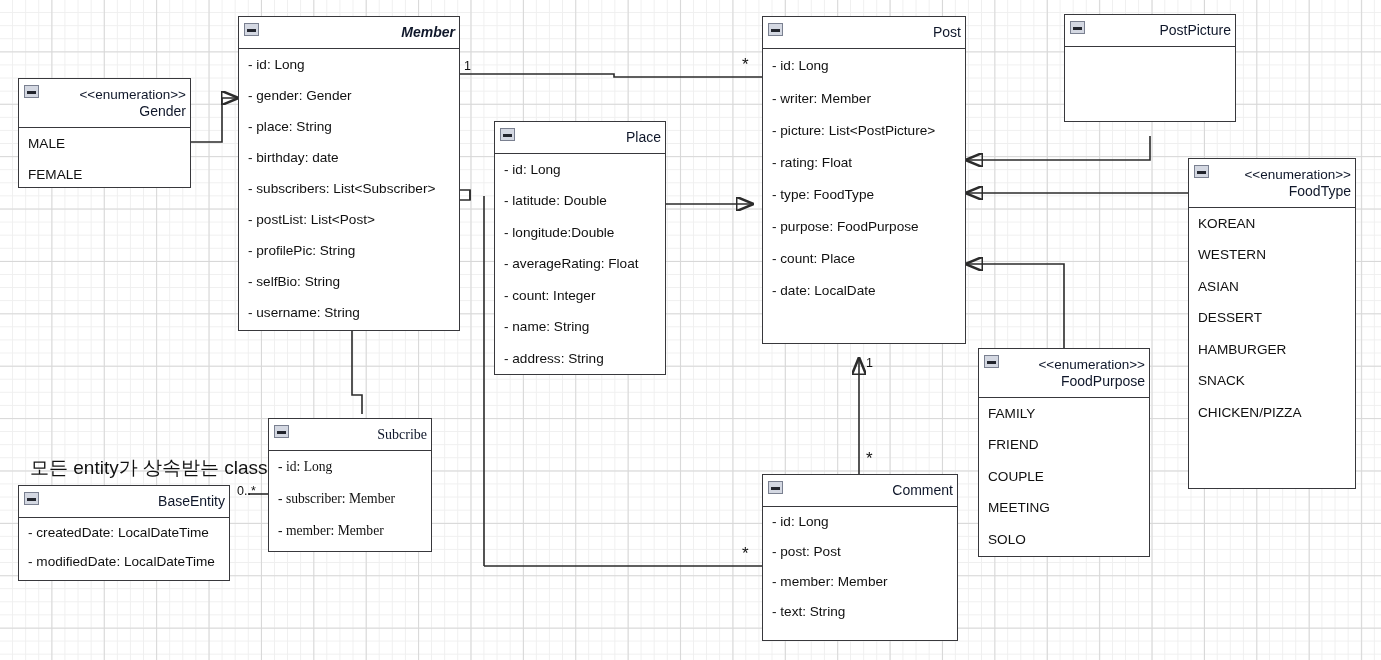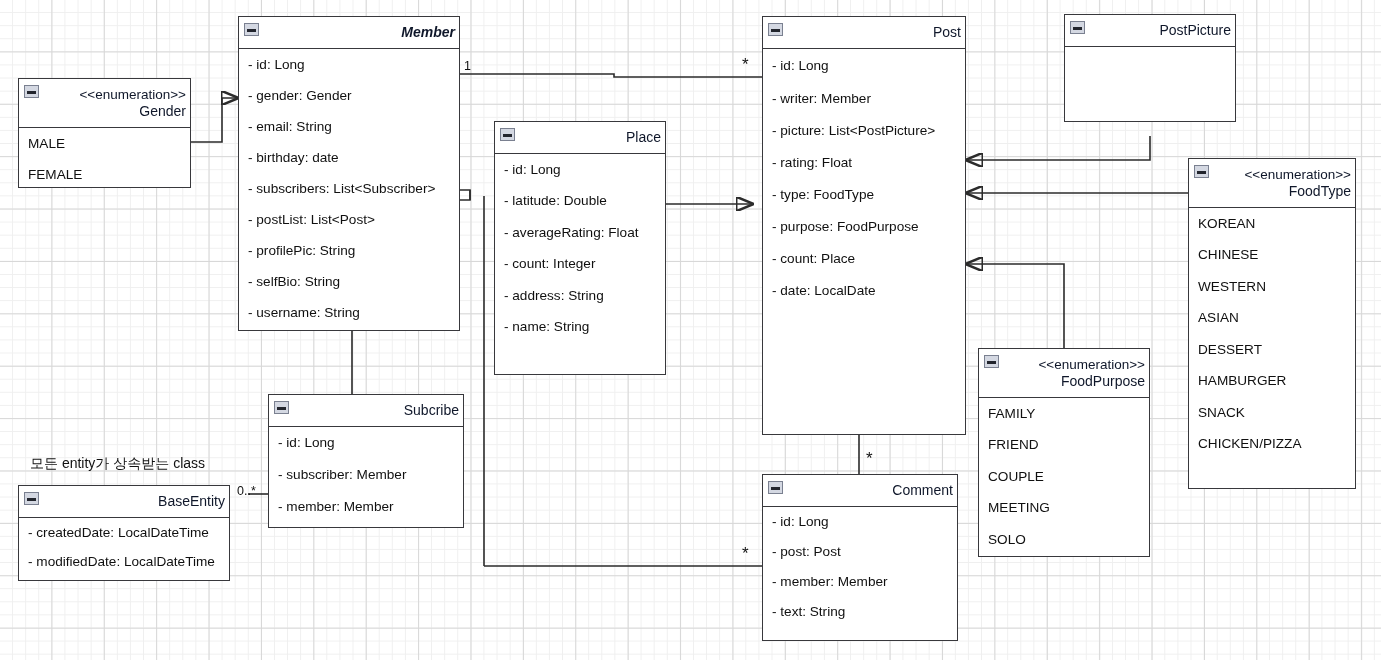--- a/index.html
+++ b/index.html
@@ -64,21 +64,21 @@
   }
   .uml .body{padding:0;}
   .uml .row{
     font-size:13.6px;color:#101010;
     padding:0 0 0 9px;
     line-height:1;
     display:flex;align-items:center;
     white-space:nowrap;
   }
   .note{
-    position:absolute;font-size:14px;color:#111;white-space:nowrap;z-index:6;
+    position:absolute;font-size:19px;color:#111;white-space:nowrap;z-index:6;
   }
 </style>
 </head>
 <body>
 
 <div id="canvas"></div>
 
 <svg id="links">
   <defs>
     <marker id="arr" markerWidth="11" markerHeight="9" refX="10.5" refY="4.5" orient="auto">
@@ -135,46 +135,47 @@
 </div>
 
 <div class="uml" style="left:238px;top:16px;width:222px;height:315px;">
   <div class="hdr italic">
     <span class="collapse"></span>
     <span class="nm">Member</span>
   </div>
   <div class="body">
     <div class="row" style="height:31px">- id: Long</div>
     <div class="row" style="height:31px">- gender: Gender</div>
-    <div class="row" style="height:31px">- email: String</div>
+    <div class="row" style="height:31px">- place: String</div>
     <div class="row" style="height:31px">- birthday: date</div>
     <div class="row" style="height:31px">- subscribers: List&lt;Subscriber&gt;</div>
     <div class="row" style="height:31px">- postList: List&lt;Post&gt;</div>
     <div class="row" style="height:31px">- profilePic: String</div>
     <div class="row" style="height:31px">- selfBio: String</div>
     <div class="row" style="height:31px">- username: String</div>
   </div>
 </div>
 
 <div class="uml" style="left:494px;top:121px;width:172px;height:254px;">
   <div class="hdr">
     <span class="collapse"></span>
     <span class="nm">Place</span>
   </div>
   <div class="body">
     <div class="row" style="height:31.5px">- id: Long</div>
     <div class="row" style="height:31.5px">- latitude: Double</div>
+    <div class="row" style="height:31.5px">- longitude:Double</div>
     <div class="row" style="height:31.5px">- averageRating: Float</div>
     <div class="row" style="height:31.5px">- count: Integer</div>
+    <div class="row" style="height:31.5px">- name: String</div>
     <div class="row" style="height:31.5px">- address: String</div>
-    <div class="row" style="height:31.5px">- name: String</div>
-  </div>
-</div>
-
-<div class="uml" style="left:762px;top:16px;width:204px;height:419px;">
+  </div>
+</div>
+
+<div class="uml" style="left:762px;top:16px;width:204px;height:328px;">
   <div class="hdr">
     <span class="collapse"></span>
     <span class="nm">Post</span>
   </div>
   <div class="body">
     <div class="row" style="height:34px">- id: Long</div>
     <div class="row" style="height:32px">- writer: Member</div>
     <div class="row" style="height:32px">- picture: List&lt;PostPicture&gt;</div>
     <div class="row" style="height:32px">- rating: Float</div>
     <div class="row" style="height:32px">- type: FoodType</div>
@@ -192,21 +193,20 @@
 </div>
 
 <div class="uml" style="left:1188px;top:158px;width:168px;height:331px;">
   <div class="hdr">
     <span class="collapse"></span>
     <span class="stereo">&lt;&lt;enumeration&gt;&gt;</span>
     <span class="nm">FoodType</span>
   </div>
   <div class="body">
     <div class="row" style="height:31.5px">KOREAN</div>
-    <div class="row" style="height:31.5px">CHINESE</div>
     <div class="row" style="height:31.5px">WESTERN</div>
     <div class="row" style="height:31.5px">ASIAN</div>
     <div class="row" style="height:31.5px">DESSERT</div>
     <div class="row" style="height:31.5px">HAMBURGER</div>
     <div class="row" style="height:31.5px">SNACK</div>
     <div class="row" style="height:31.5px">CHICKEN/PIZZA</div>
   </div>
 </div>
 
 <div class="uml" style="left:978px;top:348px;width:172px;height:209px;">
@@ -217,21 +217,21 @@
   </div>
   <div class="body">
     <div class="row" style="height:31.5px">FAMILY</div>
     <div class="row" style="height:31.5px">FRIEND</div>
     <div class="row" style="height:31.5px">COUPLE</div>
     <div class="row" style="height:31.5px">MEETING</div>
     <div class="row" style="height:31.5px">SOLO</div>
   </div>
 </div>
 
-<div class="uml" style="left:268px;top:394px;width:196px;height:134px;">
+<div class="uml" style="left:268px;top:418px;width:164px;height:134px;font-family:Liberation Serif, serif;">
   <div class="hdr">
     <span class="collapse"></span>
     <span class="nm">Subcribe</span>
   </div>
   <div class="body">
     <div class="row" style="height:32px">- id: Long</div>
     <div class="row" style="height:32px">- subscriber: Member</div>
     <div class="row" style="height:32px">- member: Member</div>
   </div>
 </div>

